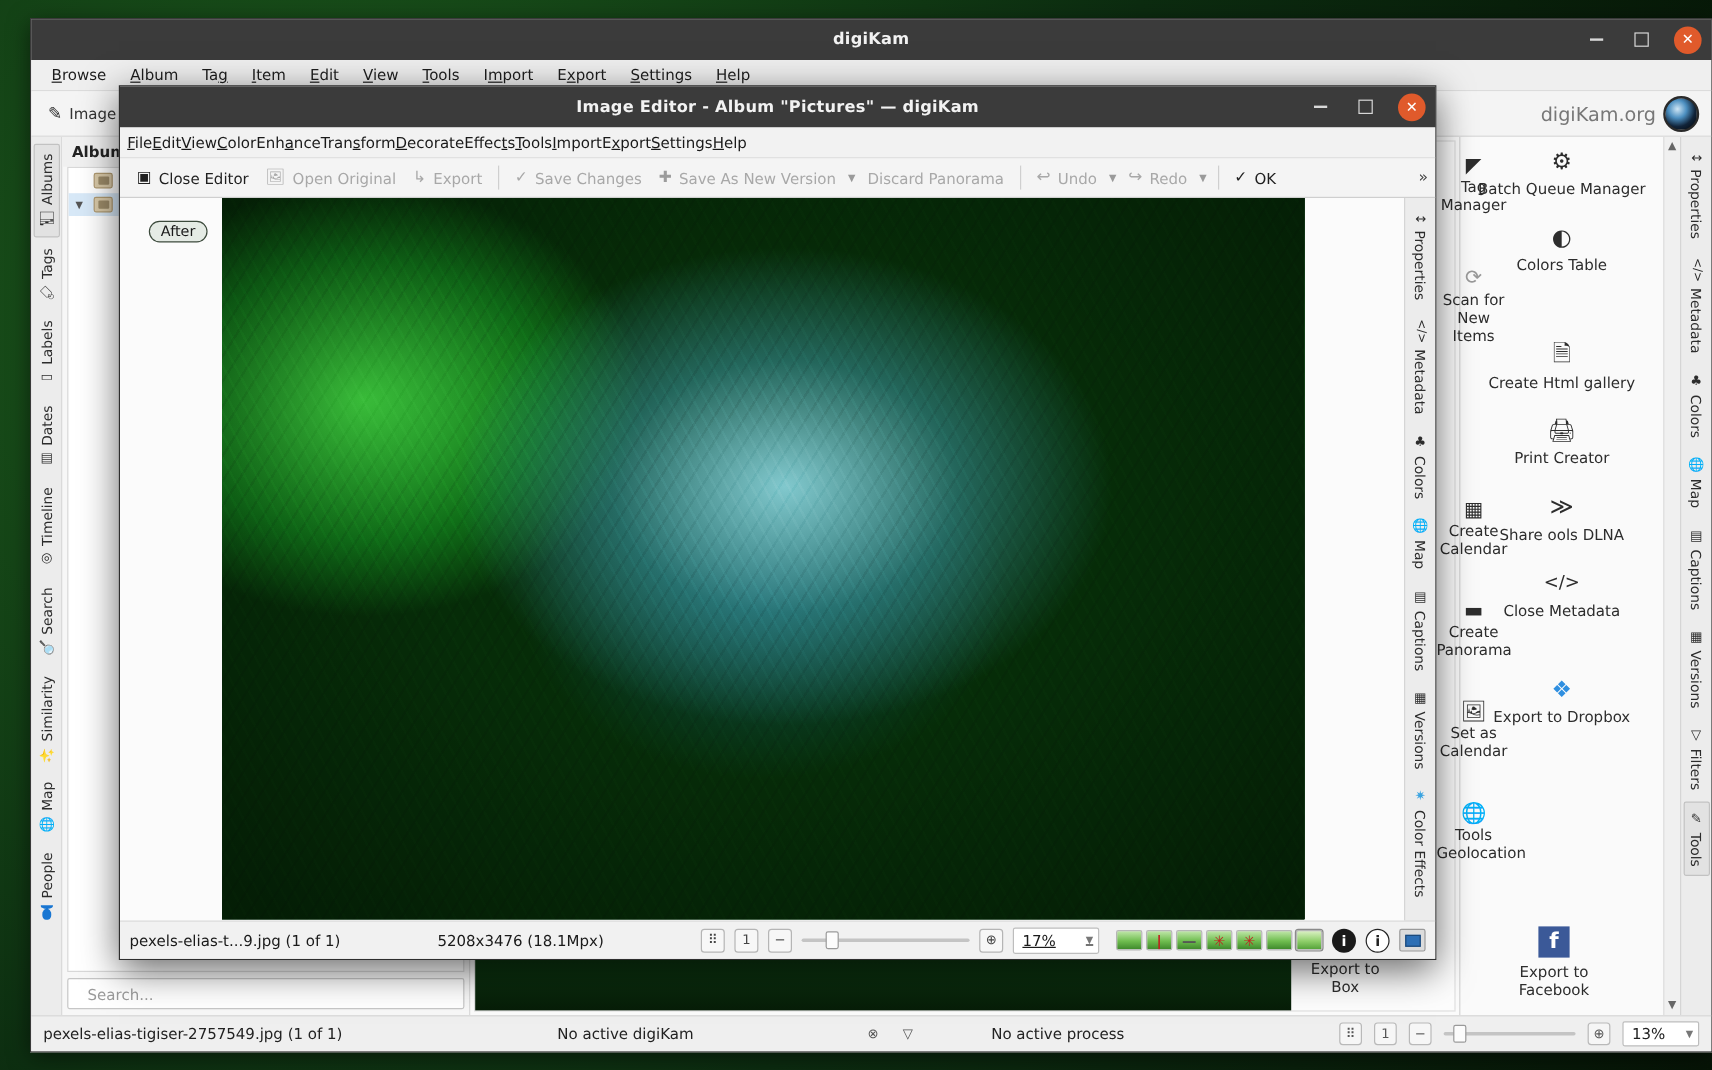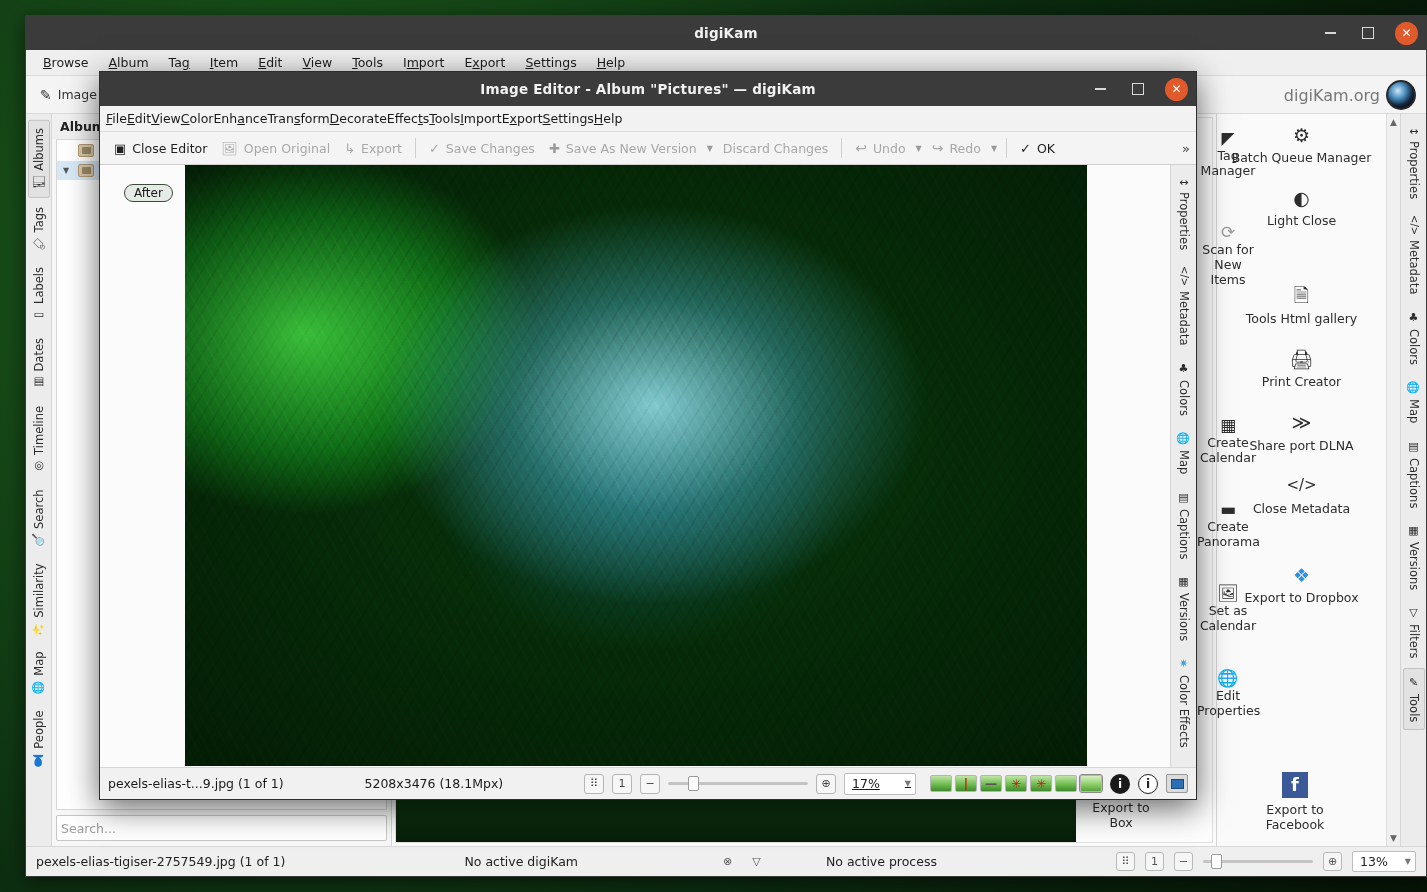--- a/index.html
+++ b/index.html
@@ -117,21 +117,21 @@
     border-radius: 2px; position: relative; flex: 0 0 16px;
   }
   .folder-icon::after {
     content:""; position:absolute; left:3px; top:2px; width:9px; height:7px;
     background:#9b8a68; border-radius:1px;
   }
   .expander { font-size: 8px; color: #555; width: 10px; }
   .search-box {
     margin: 5px 4px 5px 4px; height: 26px; background: #fff;
     border: 1px solid #c6c6c6; border-radius: 2px; display: flex; align-items: center;
-    padding: 0 4px; color: #9b9b9b; font-size: 12.5px;
+    padding: 0 16px; color: #9b9b9b; font-size: 12.5px;
   }
 
   .center-panel { flex: 1 1 auto; background: #fbfbfb; display: flex; flex-direction: column; min-width: 0; }
   .thumb-area { flex: 1 1 auto; background: #fdfdfd; border: 1px solid #e0e0e0; margin: 3px; position: relative; }
   .thumb-tile {
     position: absolute; left: 0; bottom: 0; width: 680px; height: 50px;
     background: linear-gradient(180deg,#0d3a12,#071d08);
   }
 
   .right-tools {
@@ -388,33 +388,33 @@
       </div>
 
       <div class="right-tools">
         <div class="tools-grid">
           <div class="tool-cell">
             <span class="ticon">⚙</span>
             <span>Batch Queue Manager</span>
           </div>
           <div class="tool-cell">
             <span class="ticon">◐</span>
-            <span>Light Close</span>
+            <span>Colors Table</span>
           </div>
           <div class="tool-cell" style="margin-top:34px;">
             <span class="ticon">🗎</span>
-            <span>Tools Html gallery</span>
+            <span>Create Html gallery</span>
           </div>
           <div class="tool-cell">
             <span class="ticon">🖨</span>
             <span>Print Creator</span>
           </div>
           <div class="tool-cell">
             <span class="ticon">≫</span>
-            <span>Share port DLNA</span>
+            <span>Share ools DLNA</span>
           </div>
           <div class="tool-cell">
             <span class="ticon" style="font-size:15px;">&lt;/&gt;</span>
             <span>Close Metadata</span>
           </div>
           <div class="tool-cell" style="margin-top:26px;">
             <span class="ticon" style="color:#2f8fe0;">❖</span>
             <span>Export to Dropbox</span>
           </div>
         </div>
@@ -501,21 +501,21 @@
   <div style="position:absolute;left:1197px;top:499px;width:62px;text-align:center;font-size:12.5px;color:#2d2d2d;line-height:1.2;">
     <div style="font-size:17px;">▬</div>
     <div>Create Panorama</div>
   </div>
   <div style="position:absolute;left:1197px;top:583px;width:62px;text-align:center;font-size:12.5px;color:#2d2d2d;line-height:1.2;">
     <div style="font-size:17px;">🖼</div>
     <div>Set as Calendar</div>
   </div>
   <div style="position:absolute;left:1197px;top:668px;width:62px;text-align:center;font-size:12.5px;color:#2d2d2d;line-height:1.2;">
     <div style="font-size:17px;">🌐</div>
-    <div>Edit Properties</div>
+    <div>Tools Geolocation</div>
   </div>
   <div style="position:absolute;left:1090px;top:800px;width:62px;text-align:center;font-size:12.5px;color:#2d2d2d;line-height:1.2;">
     <div>Export to Box</div>
   </div>
   <div style="position:absolute;left:1255px;top:772px;width:80px;text-align:center;font-size:12.5px;color:#2d2d2d;line-height:1.2;">
     <div style="width:26px;height:26px;margin:0 auto 4px;background:#3b5998;color:#fff;font-weight:bold;font-size:18px;display:flex;align-items:center;justify-content:center;">f</div>
     <div>Export to Facebook</div>
   </div>
 
   <div id="editor-window">
@@ -562,21 +562,21 @@
       <div class="tb-item disabled">
         <span style="font-size:13px;">✓</span>
         <span>Save Changes</span>
       </div>
       <div class="tb-item disabled">
         <span style="font-size:13px;color:#9c9c9c;">✚</span>
         <span>Save As New Version</span>
       </div>
       <span class="tb-caret">▼</span>
       <div class="tb-item disabled">
-        <span>Discard Changes</span>
+        <span>Discard Panorama</span>
       </div>
       <div class="tb-sep"></div>
       <div class="tb-item disabled">
         <span style="font-size:14px;">↩</span>
         <span>Undo</span>
       </div>
       <span class="tb-caret">▼</span>
       <div class="tb-item disabled">
         <span style="font-size:14px;">↪</span>
         <span>Redo</span>

